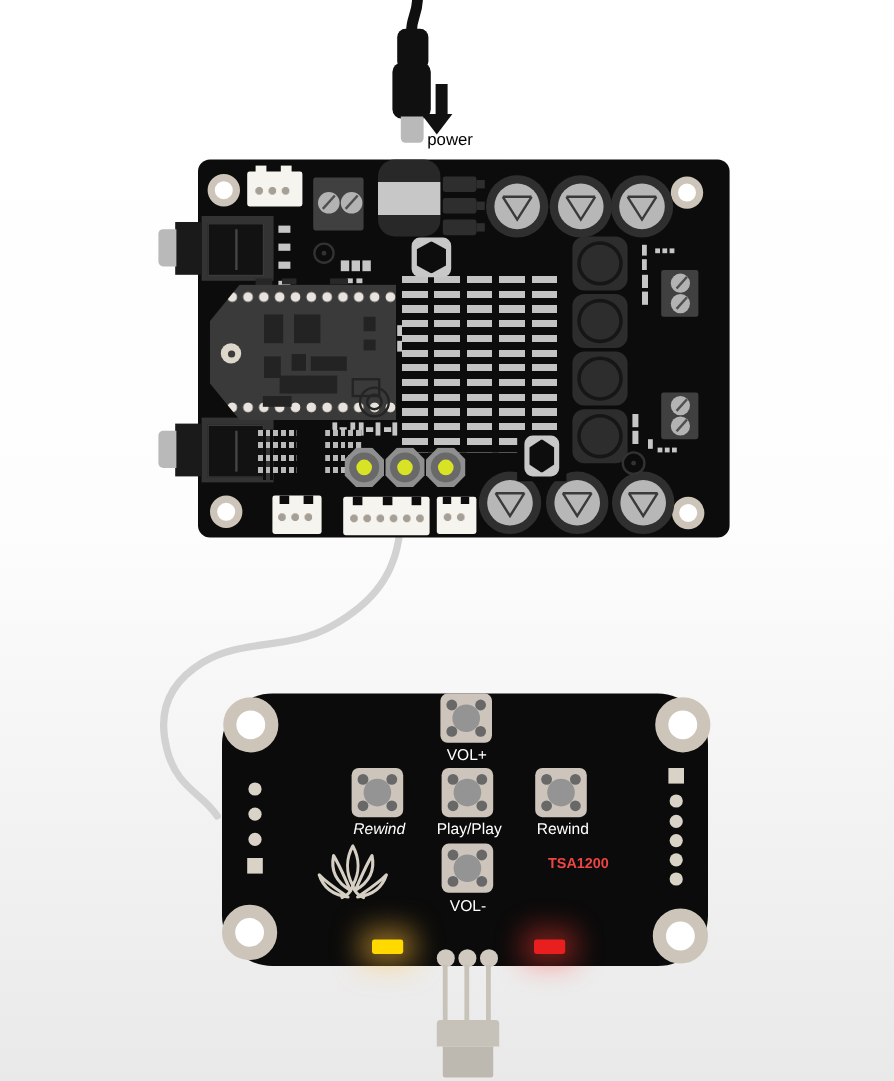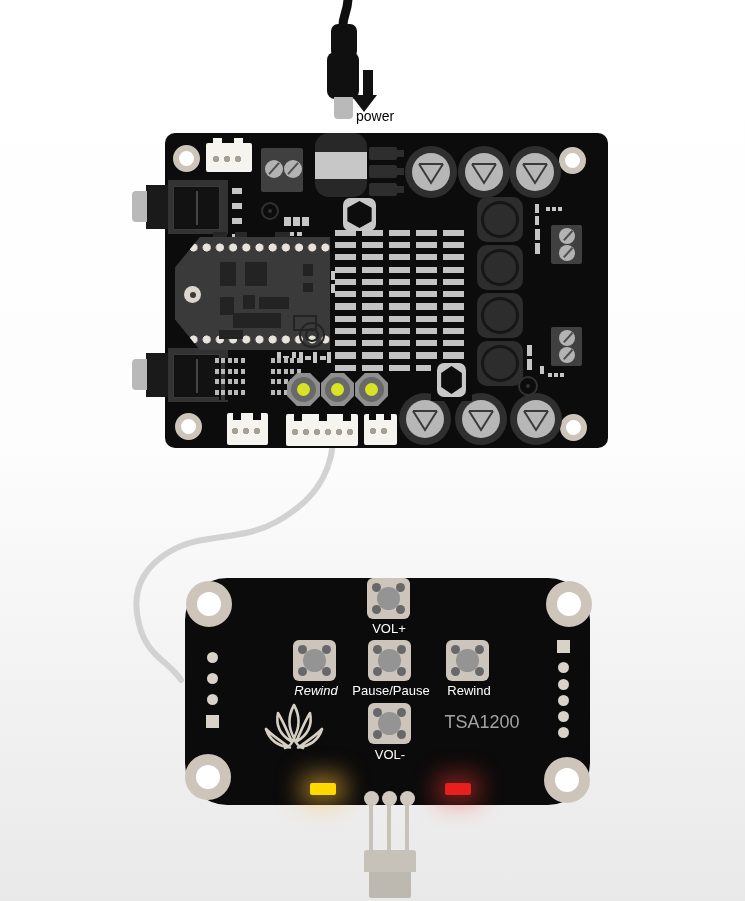--- a/index.html
+++ b/index.html
@@ -83,21 +83,21 @@
     clip-path:polygon(30% 0,70% 0,100% 30%,100% 70%,70% 100%,30% 100%,0 70%,0 30%);}
   .yb-ring{position:absolute;inset:4px;border-radius:50%;background:#696969;}
   .yb-core{position:absolute;inset:10px;border-radius:50%;background:#d9e326;}
 
   
   #ctrl-board{left:185px;top:578px;width:405px;height:227px;background:#0b0b0b;border-radius:42px;}
   .pushbtn{width:43px;height:41px;background:#cdc5bb;border-radius:6px;cursor:pointer;}
   .bd{position:absolute;width:9px;height:9px;border-radius:50%;background:#686868;}
   .bc{position:absolute;left:10px;top:9px;width:23px;height:23px;border-radius:50%;background:#949494;}
   .btn-label{position:absolute;color:#fff;font-size:13px;transform:translateX(-50%);white-space:nowrap;}
-  .model-label{position:absolute;color:#a3a3a3;font-size:18px;font-weight:normal;transform:translateX(-50%);}
+  .model-label{position:absolute;color:#ef4444;font-size:12px;font-weight:bold;transform:translateX(-50%);}
   .pin-dot{position:absolute;width:11px;height:11px;border-radius:50%;background:#d9d3c7;}
   .pin-sq{position:absolute;width:13px;height:13px;background:#d9d3c7;}
   .led{position:absolute;width:26px;height:12px;border-radius:2px;}
   #led-yellow{background:#ffd900;box-shadow:0 0 22px 10px rgba(255,190,60,.5);}
   #led-red{background:#e81e1f;box-shadow:0 0 22px 10px rgba(255,60,50,.42);}
   .edge-pin{position:absolute;width:15px;height:15px;border-radius:50%;background:#cfc9bf;}
 
   
   .wire{position:absolute;width:4px;height:50px;background:#c8c3b9;}
   .housing-top{left:364px;top:850px;width:52px;height:22px;background:#c6c2b9;border-radius:3px 3px 0 0;}
@@ -366,21 +366,21 @@
     <div class="abs pushbtn" style="left:183px;top:125px;">
       <div class="bd" style="left:5px;top:5px;"></div>
         <div class="bd" style="right:5px;top:5px;"></div>
       <div class="bd" style="left:5px;bottom:5px;"></div>
         <div class="bd" style="right:5px;bottom:5px;"></div>
       <div class="bc"></div>
     </div>
 
     <div class="btn-label" style="left:204px;top:43px;">VOL+</div>
     <div class="btn-label" style="left:131px;top:105px;font-style:italic;">Rewind</div>
-    <div class="btn-label" style="left:206px;top:105px;">Pause/Pause</div>
+    <div class="btn-label" style="left:206px;top:105px;">Play/Play</div>
     <div class="btn-label" style="left:284px;top:105px;">Rewind</div>
     <div class="btn-label" style="left:205px;top:169px;">VOL-</div>
 
     <div class="model-label" style="left:297px;top:134px;">TSA1200</div>
 
     <svg class="abs" style="left:77px;top:124px;" width="64" height="52" viewBox="0 0 64 52">
       <g fill="none" stroke="#d6cfc3" stroke-width="2.6" stroke-linejoin="round" stroke-linecap="round">
         <path d="M32 3 C26.5 13 26 25 32 36 C38 25 37.5 13 32 3 Z"></path>
         <path d="M16 11 C13.5 23 18 33 30 40 C25 29 21 19 16 11 Z"></path>
         <path d="M48 11 C50.5 23 46 33 34 40 C39 29 43 19 48 11 Z"></path>

